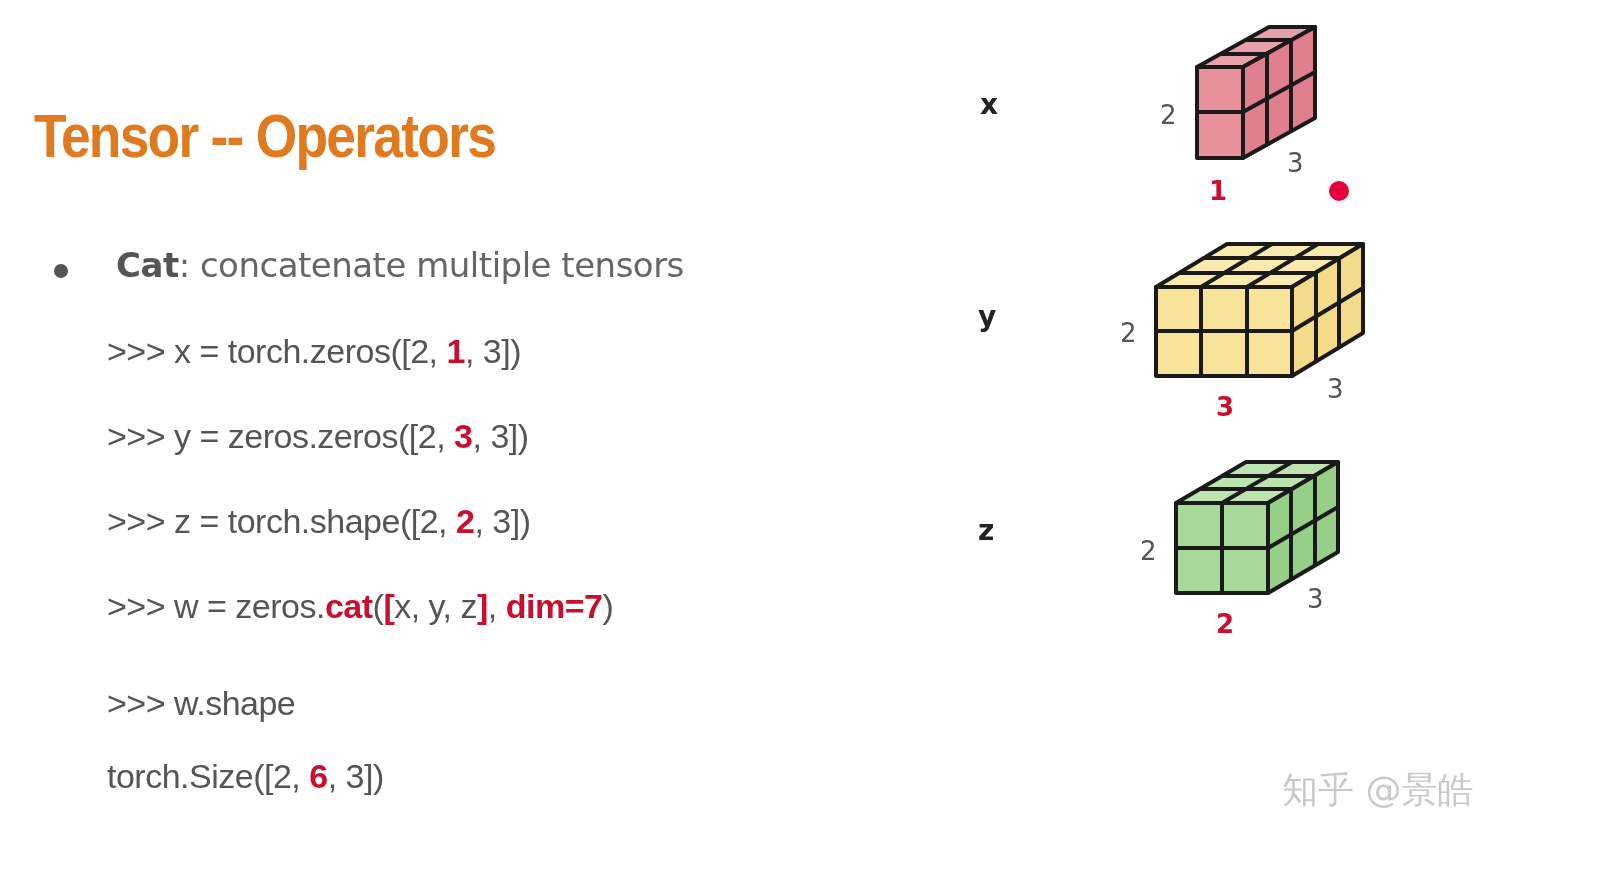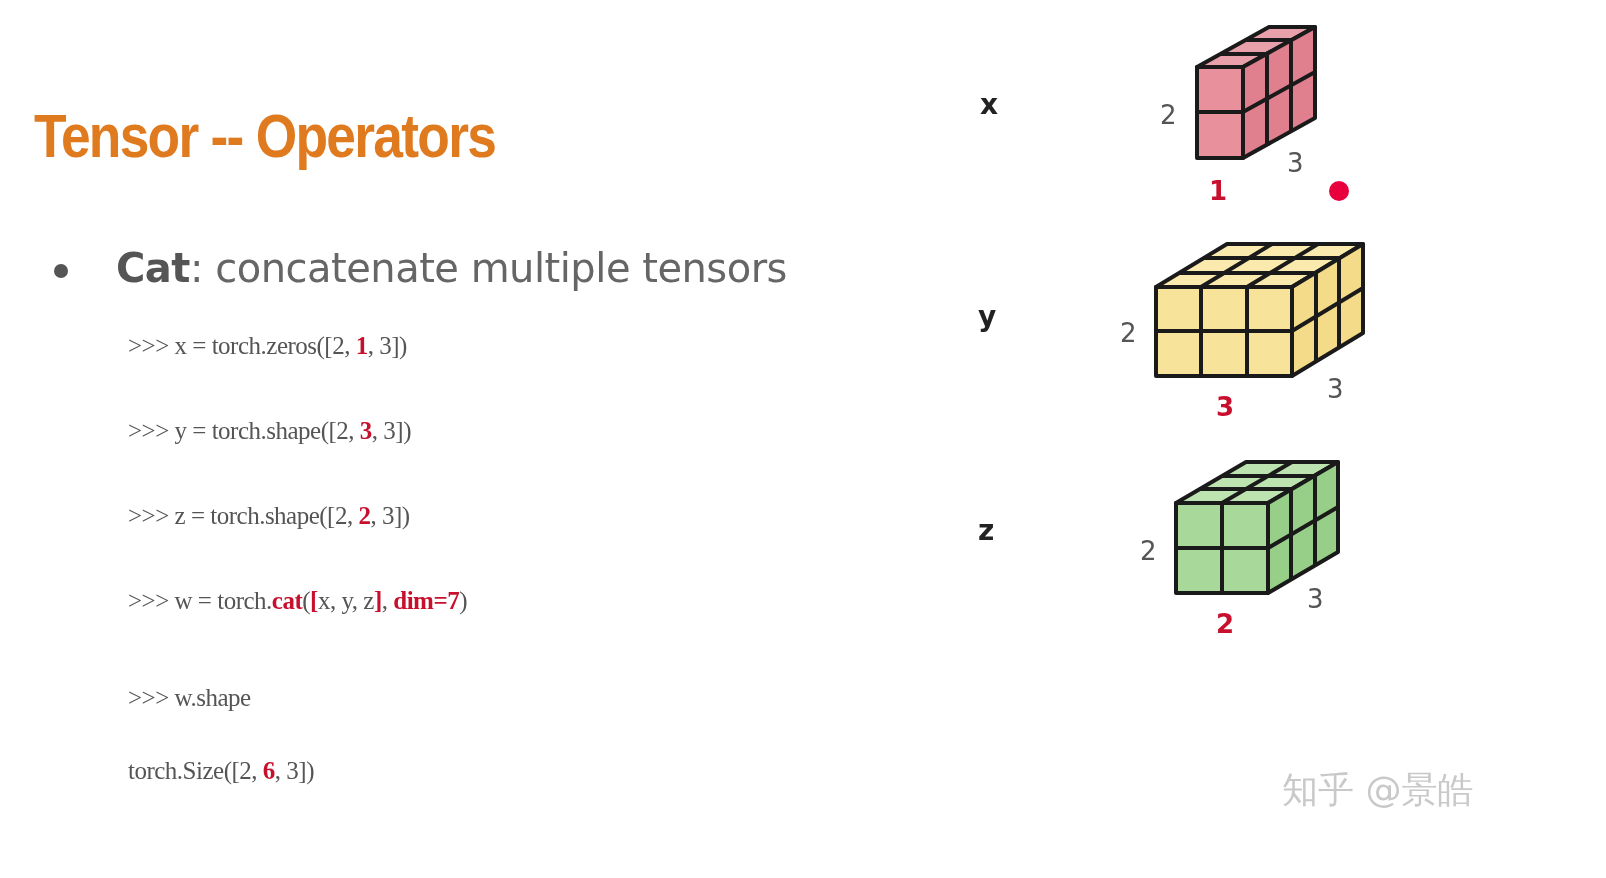--- a/index.html
+++ b/index.html
@@ -1,44 +1,44 @@
 <!DOCTYPE html>
 <html><head>
 <meta charset="utf-8">
 <style>
   html, body { margin:0; padding:0; }
   body { width:1606px; height:878px; background:#ffffff; position:relative; overflow:hidden; font-family:"DejaVu Sans", sans-serif; }
   .title { position:absolute; left:34px; top:100px; font-family:"Liberation Sans", sans-serif; font-weight:bold; font-size:62px; color:#e07a1f; letter-spacing:-2px; transform:scaleX(0.86); transform-origin:left top; white-space:nowrap; }
   .bullet-dot { position:absolute; left:54px; top:264px; width:14px; height:14px; border-radius:50%; background:#555; }
-  .bullet-text { position:absolute; left:116px; top:245px; font-family:"DejaVu Sans", sans-serif; font-size:40px; color:#666; white-space:nowrap; letter-spacing:-0.5px; }
+  .bullet-text { position:absolute; left:116px; top:245px; font-family:"DejaVu Sans", sans-serif; font-size:34px; color:#666; white-space:nowrap; letter-spacing:-0.5px; }
   .bullet-text b { color:#555; }
-  .code { position:absolute; left:128px; font-family:Liberation Serif, serif; font-size:25px; color:#555; white-space:pre; letter-spacing:-0.5px; }
+  .code { position:absolute; left:107px; font-family:Liberation Sans, sans-serif; font-size:34px; color:#555; white-space:pre; letter-spacing:-0.5px; }
   .hl { color:#c8102e; font-weight:bold; }
   .var-label { position:absolute; font-family:"DejaVu Sans", sans-serif; font-weight:bold; font-size:28px; color:#222; }
   .dim { position:absolute; font-family:"DejaVu Sans", sans-serif; font-size:26px; color:#555; }
   .dim-red { position:absolute; font-family:"DejaVu Sans", sans-serif; font-size:26px; color:#c8102e; font-weight:bold; }
   .pointer-dot { position:absolute; left:1329px; top:181px; width:20px; height:20px; border-radius:50%; background:#e8003d; }
   .watermark { position:absolute; left:1282px; top:766px; font-family:"DejaVu Sans", sans-serif; font-size:36px; color:#c9c9c9; white-space:nowrap; }
   svg.cube { position:absolute; left:0; top:0; }
 </style>
 </head>
 <body>
 
 <div class="title">Tensor -- Operators</div>
 
 <div class="bullet-dot"></div>
 <div class="bullet-text"><b>Cat</b><span>: concatenate multiple tensors</span></div>
 
 <div class="code" style="top:332px;"><span>&gt;&gt;&gt; </span><span>x = torch.zeros([2, </span><span class="hl">1</span><span>, 3])</span></div>
 
-<div class="code" style="top:417px;"><span>&gt;&gt;&gt; </span><span>y = torch.shape([2, </span><span class="hl">3</span><span>, 3])</span></div>
+<div class="code" style="top:417px;"><span>&gt;&gt;&gt; </span><span>y = zeros.zeros([2, </span><span class="hl">3</span><span>, 3])</span></div>
 
 <div class="code" style="top:502px;"><span>&gt;&gt;&gt; </span><span>z = torch.shape([2, </span><span class="hl">2</span><span>, 3])</span></div>
 
-<div class="code" style="top:587px;"><span>&gt;&gt;&gt; </span><span>w = torch.</span><span class="hl">cat</span><span>(</span><span class="hl">[</span><span>x, y, z</span><span class="hl">]</span><span>, </span><span class="hl">dim=7</span><span>)</span></div>
+<div class="code" style="top:587px;"><span>&gt;&gt;&gt; </span><span>w = zeros.</span><span class="hl">cat</span><span>(</span><span class="hl">[</span><span>x, y, z</span><span class="hl">]</span><span>, </span><span class="hl">dim=7</span><span>)</span></div>
 
 <div class="code" style="top:672px;margin-top:12px;"><span>&gt;&gt;&gt; </span><span>w.shape</span></div>
 
 <div class="code" style="top:757px;text-align:center;"><span>torch.Size([2, </span><span class="hl">6</span><span>, 3])</span></div>
 
 <div class="var-label" style="left:980px; top:88px;">x</div>
 <div class="var-label" style="left:978px; top:300px;">y</div>
 <div class="var-label" style="left:978px; top:514px;">z</div>
 
 <svg class="cube" width="1606" height="878">

